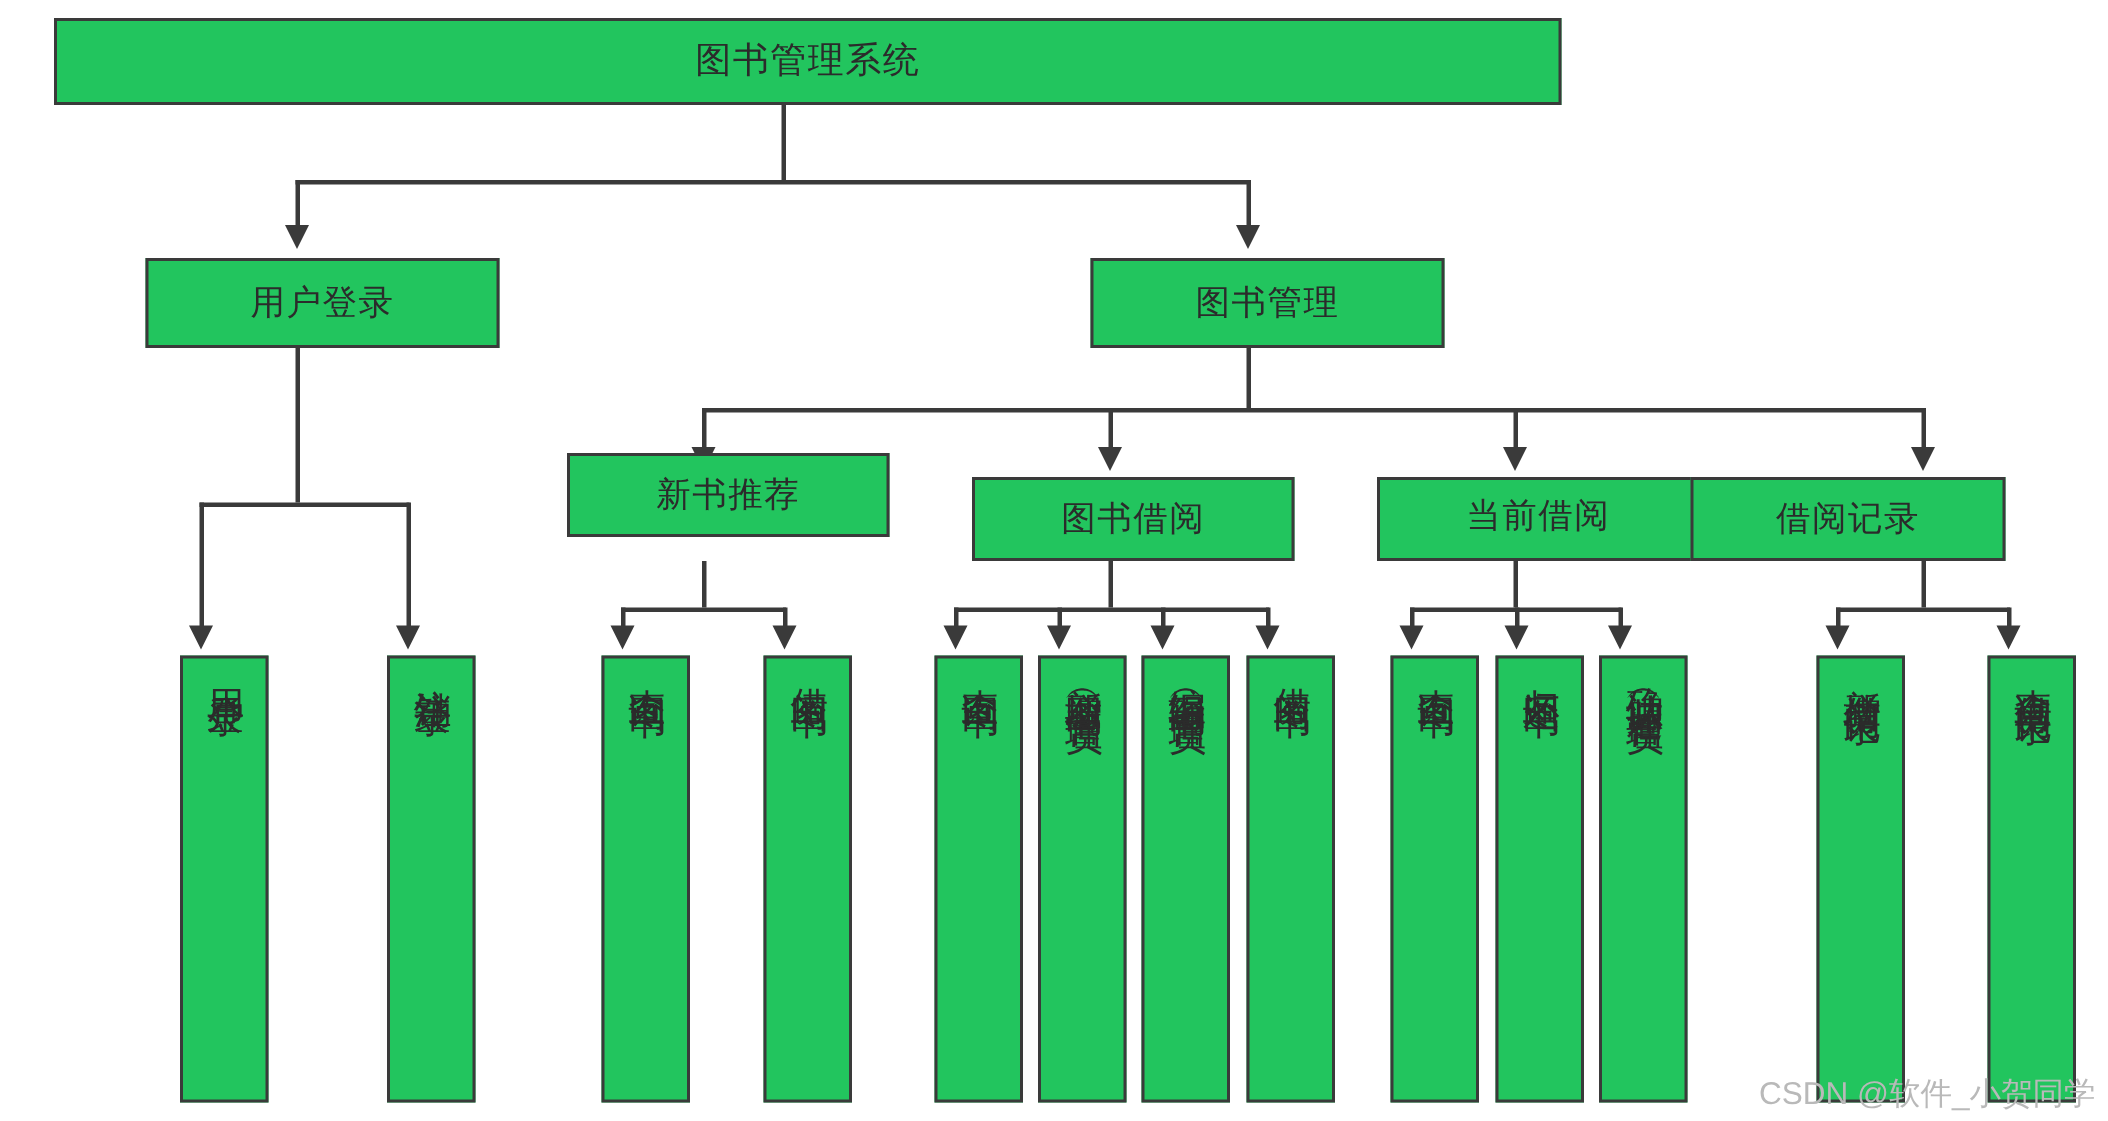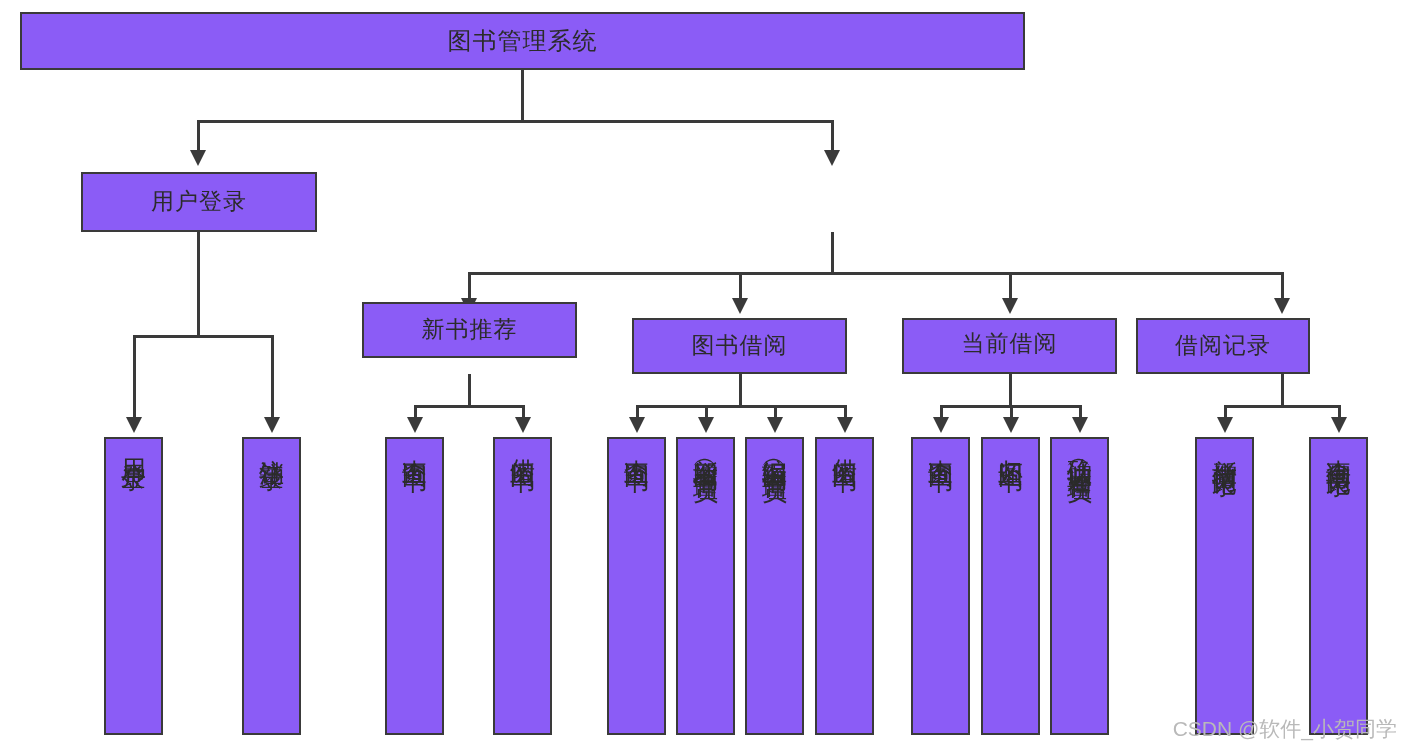--- a/index.html
+++ b/index.html
@@ -11,27 +11,28 @@
     overflow:hidden;
     position:relative;
   }
   #diagram{
     position:absolute;left:0;top:0;width:1405px;height:747px;
   }
   
   .node{
     position:absolute;
     box-sizing:border-box;
-    background:#8b5cf6;
+    background:#22c55e;
     border:2.5px solid #3a3a3a;
     display:flex;
     align-items:center;
     justify-content:center;
     color:#2b2b2b;
     line-height:1.18;
+    margin-left:16px;
   }
   .node .label{
     display:block;
     text-align:center;
     white-space:pre-line;
   }
   
   .h-node .label{
     writing-mode:horizontal-tb;
     font-size:23px;
@@ -94,20 +95,23 @@
   <div class="ln v" style="left:197px;top:120px;height:34px;"></div>
   <div class="arrow" style="left:190px;top:150px;"></div>
 
   <div class="ln v" style="left:831px;top:120px;height:34px;"></div>
   <div class="arrow" style="left:824px;top:150px;"></div>
 
   <div class="node h-node" id="n-user-login" style="left:81px;top:172px;width:236px;height:60px;">
     <span class="label">用户登录</span>
   </div>
 
+  <div class="node h-node" id="n-book-management" style="left:711px;top:172px;width:236px;height:60px;">
+    <span class="label">图书管理</span>
+  </div>
 
   <div class="ln v" style="left:197px;top:232px;height:103px;"></div>
   <div class="ln h" style="left:133px;top:335px;width:140px;"></div>
   <div class="ln v" style="left:133px;top:335px;height:86px;"></div>
   <div class="arrow" style="left:126px;top:417px;"></div>
   <div class="ln v" style="left:271px;top:335px;height:86px;"></div>
   <div class="arrow" style="left:264px;top:417px;"></div>
 
   <div class="ln v" style="left:831px;top:232px;height:40px;"></div>
   <div class="ln h" style="left:468px;top:272px;width:816px;"></div>
@@ -122,21 +126,21 @@
 
   <div class="node h-node" id="n-new-book" style="left:362px;top:302px;width:215px;height:56px;">
     <span class="label">新书推荐</span>
   </div>
   <div class="node h-node" id="n-book-borrow" style="left:632px;top:318px;width:215px;height:56px;">
     <span class="label">图书借阅</span>
   </div>
   <div class="node h-node" id="n-current-borrow" style="left:902px;top:318px;width:215px;height:56px;font-family:Liberation Mono, monospace;">
     <span class="label">当前借阅</span>
   </div>
-  <div class="node h-node" id="n-borrow-record" style="left:1136px;top:318px;width:174px;height:56px;">
+  <div class="node h-node" id="n-borrow-record" style="left:1111px;top:318px;width:210px;height:56px;">
     <span class="label">借阅记录</span>
   </div>
 
   <div class="ln v" style="left:468px;top:374px;height:31px;"></div>
   <div class="ln h" style="left:414px;top:405px;width:110px;"></div>
   <div class="ln v" style="left:414px;top:405px;height:16px;"></div>
   <div class="arrow" style="left:407px;top:417px;"></div>
   <div class="ln v" style="left:522px;top:405px;height:16px;"></div>
   <div class="arrow" style="left:515px;top:417px;"></div>
 

